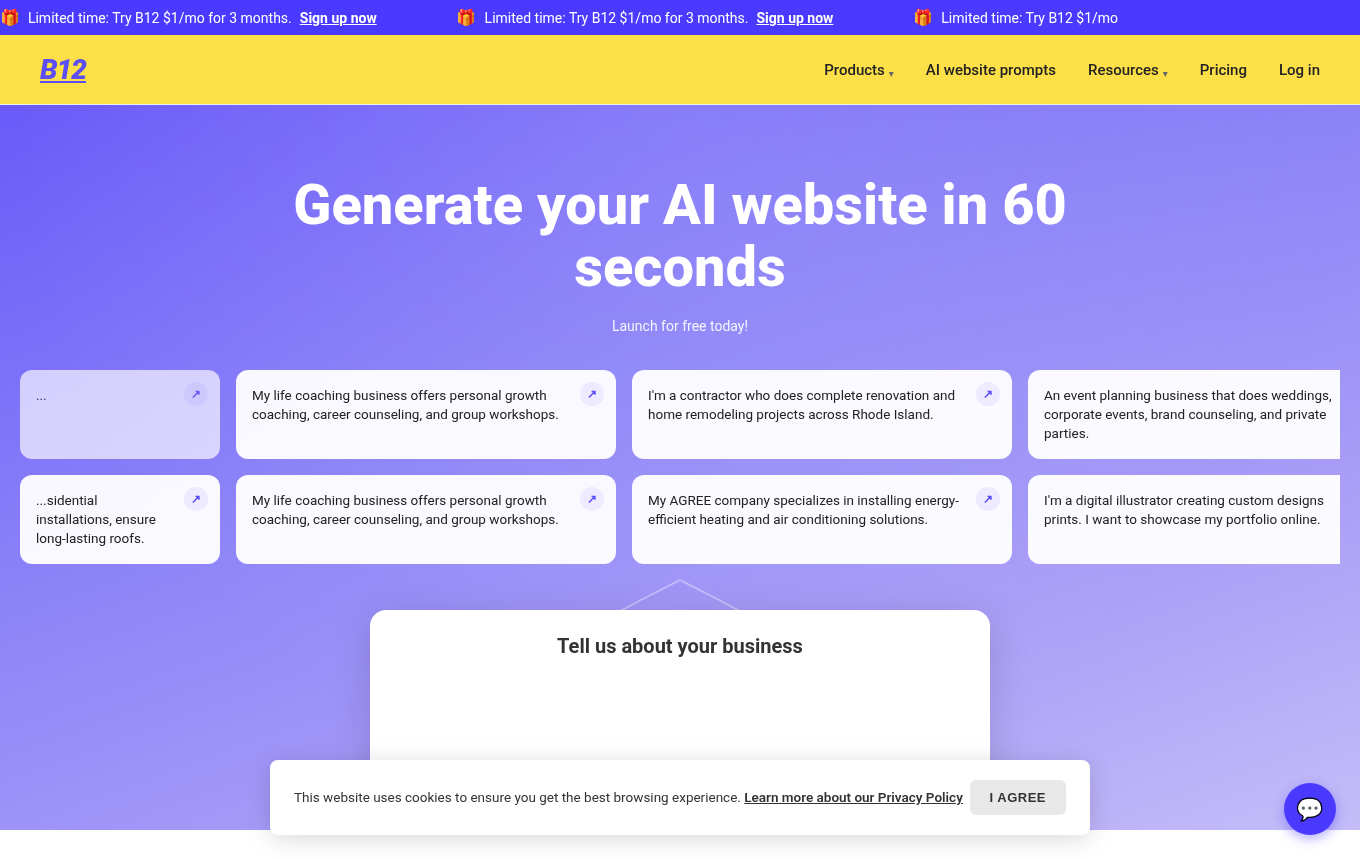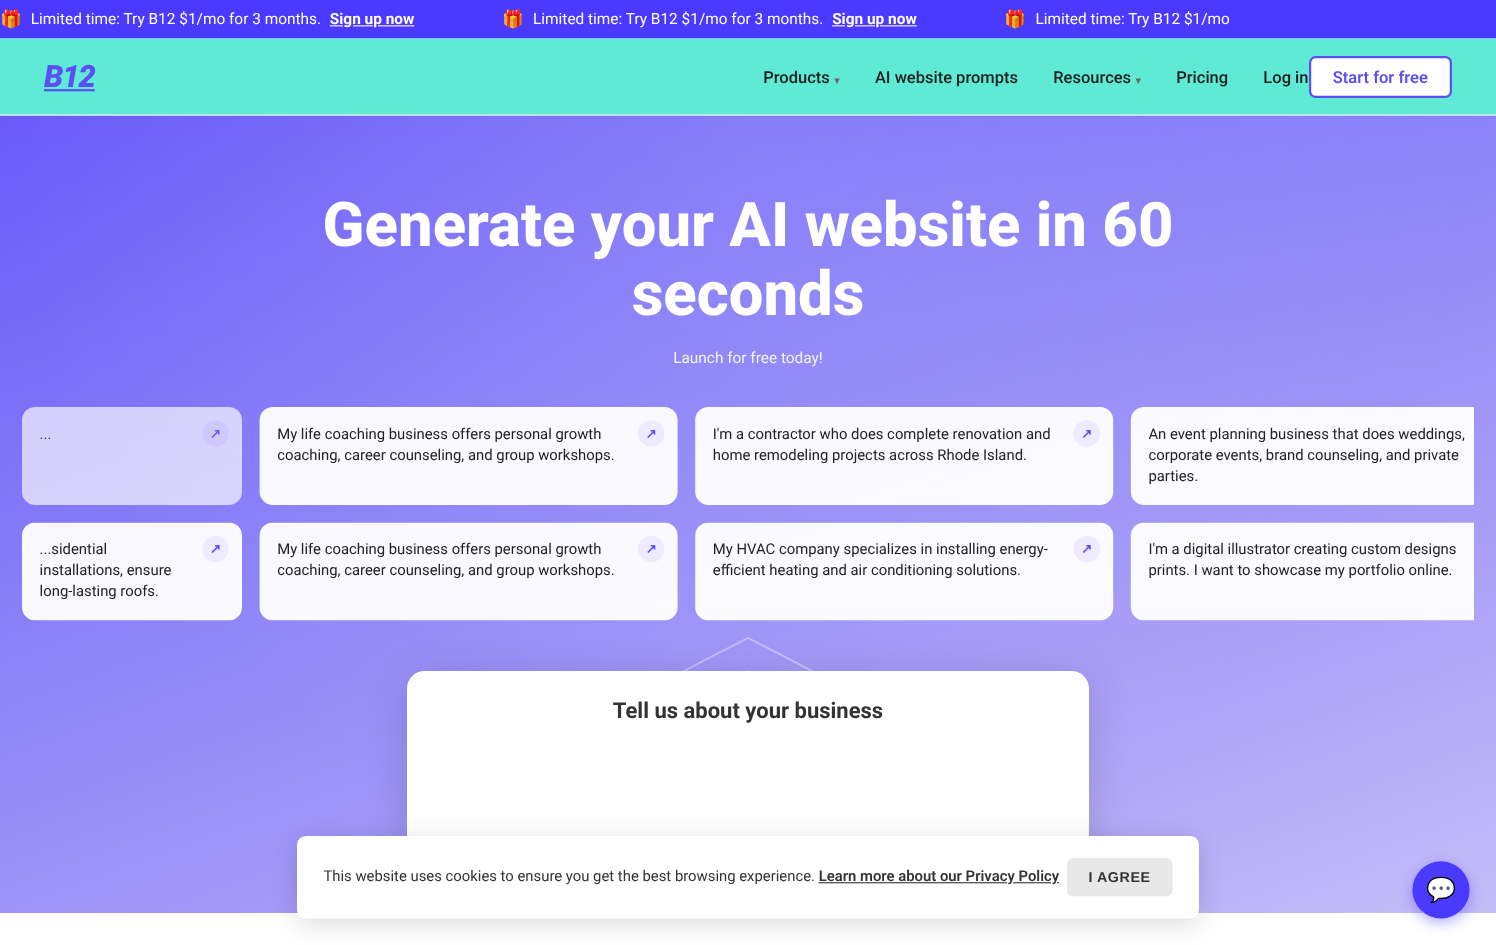--- a/index.html
+++ b/index.html
@@ -30,21 +30,21 @@
       font-size: 16px;
     }
     .promo-item a {
       color: white;
       font-weight: 700;
       text-decoration: underline;
     }
 
     
     nav {
-      background: #5eead4;
+      background: #fde047;
       display: flex;
       align-items: center;
       padding: 0 40px;
       height: 70px;
       border-bottom: 1px solid #eee;
       position: relative;
       z-index: 10;
     }
     .nav-logo {
       font-size: 28px;
@@ -356,21 +356,20 @@
       </a>
     </li>
     <li>
       <a href="#">
         <span>Pricing</span>
       </a>
     </li>
   </ul>
   <div class="nav-cta-group">
     <a href="#" class="nav-login">Log in</a>
-    <a href="#" class="nav-start-btn">Start for free</a>
   </div>
 </nav>
 
 <section class="hero">
 
   <svg class="hero-curves" viewBox="0 0 800 300" fill="none" xmlns="http://www.w3.org/2000/svg">
     <path d="M 400 50 Q 700 200 900 400" stroke="white" stroke-width="1.5" fill="none"></path>
     <path d="M 400 80 Q 720 230 920 430" stroke="white" stroke-width="1.5" fill="none"></path>
     <path d="M 400 50 Q 100 200 -100 400" stroke="white" stroke-width="1.5" fill="none"></path>
     <path d="M 400 80 Q 80 230 -120 430" stroke="white" stroke-width="1.5" fill="none"></path>
@@ -403,21 +402,21 @@
   <div class="example-cards-row row2">
     <div class="example-card" style="max-width:200px;overflow:hidden;">
       <p>...sidential installations, ensure long-lasting roofs.</p>
       <div class="arrow-icon">↗</div>
     </div>
     <div class="example-card">
       <p>My life coaching business offers personal growth coaching, career counseling, and group workshops.</p>
       <div class="arrow-icon">↗</div>
     </div>
     <div class="example-card">
-      <p>My HVAC company specializes in installing energy-efficient heating and air conditioning solutions.</p>
+      <p>My AGREE company specializes in installing energy-efficient heating and air conditioning solutions.</p>
       <div class="arrow-icon">↗</div>
     </div>
     <div class="example-card">
       <p>I'm a digital illustrator creating custom designs prints. I want to showcase my portfolio online.</p>
 
     </div>
   </div>
 
   <div class="preview-window">
     <p class="preview-tell">Tell us about your business</p>

